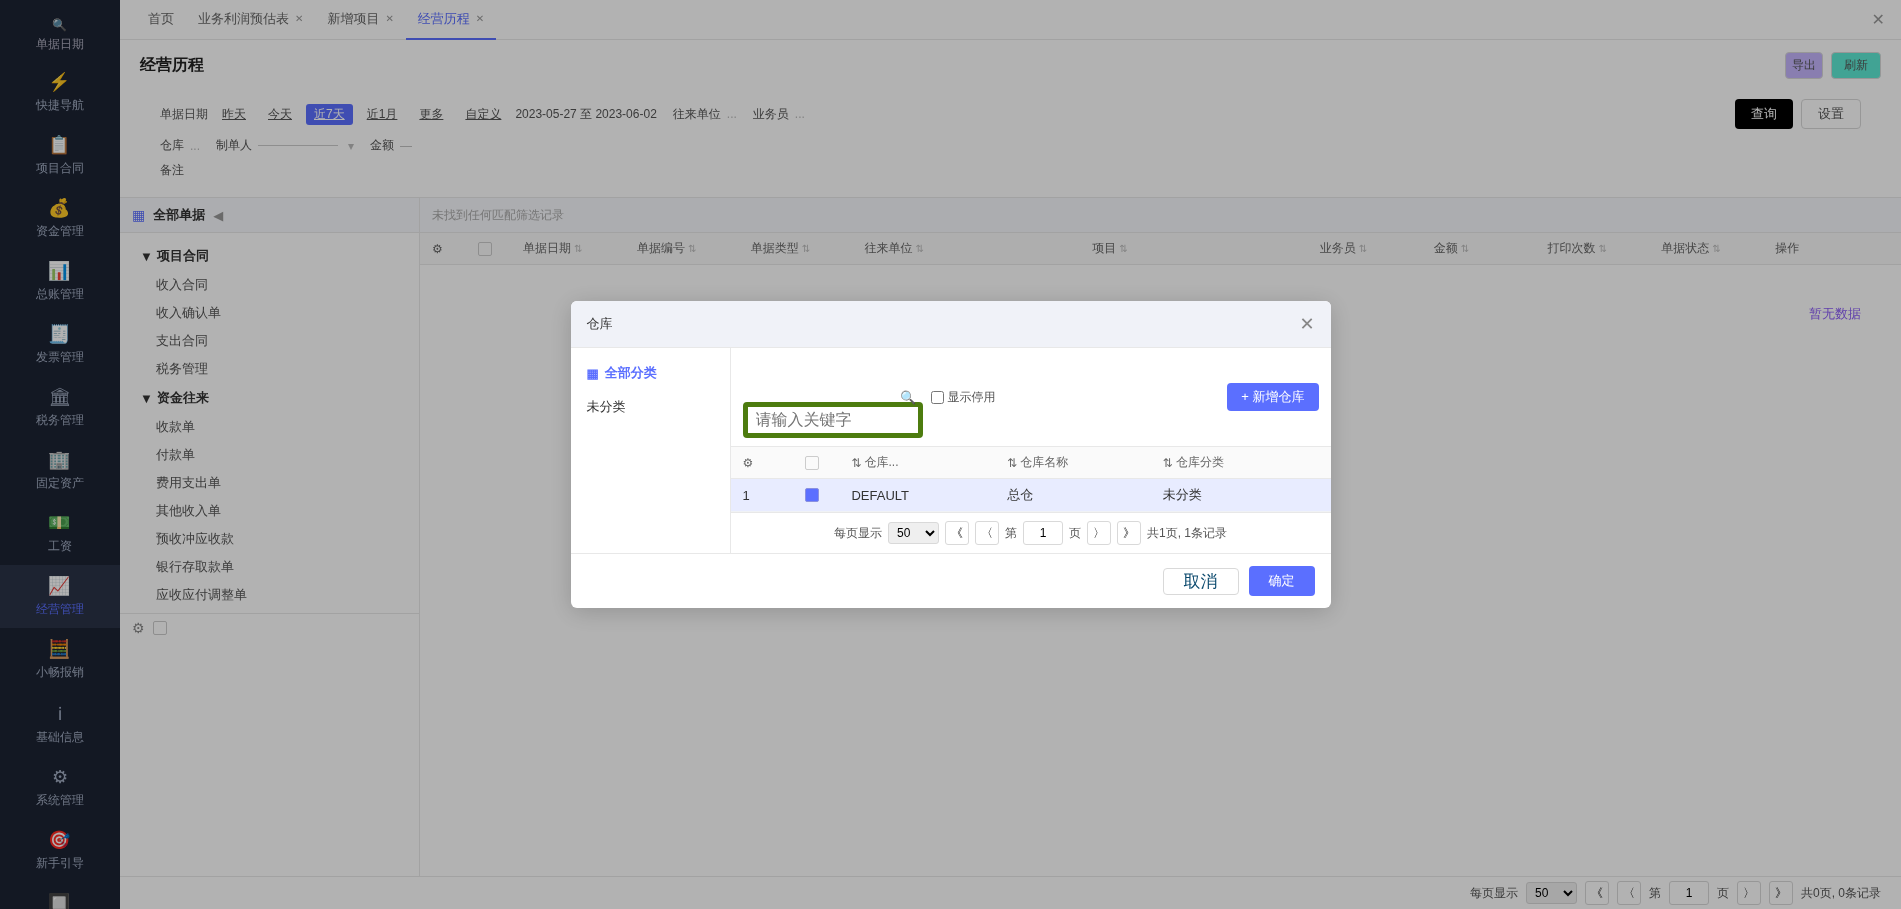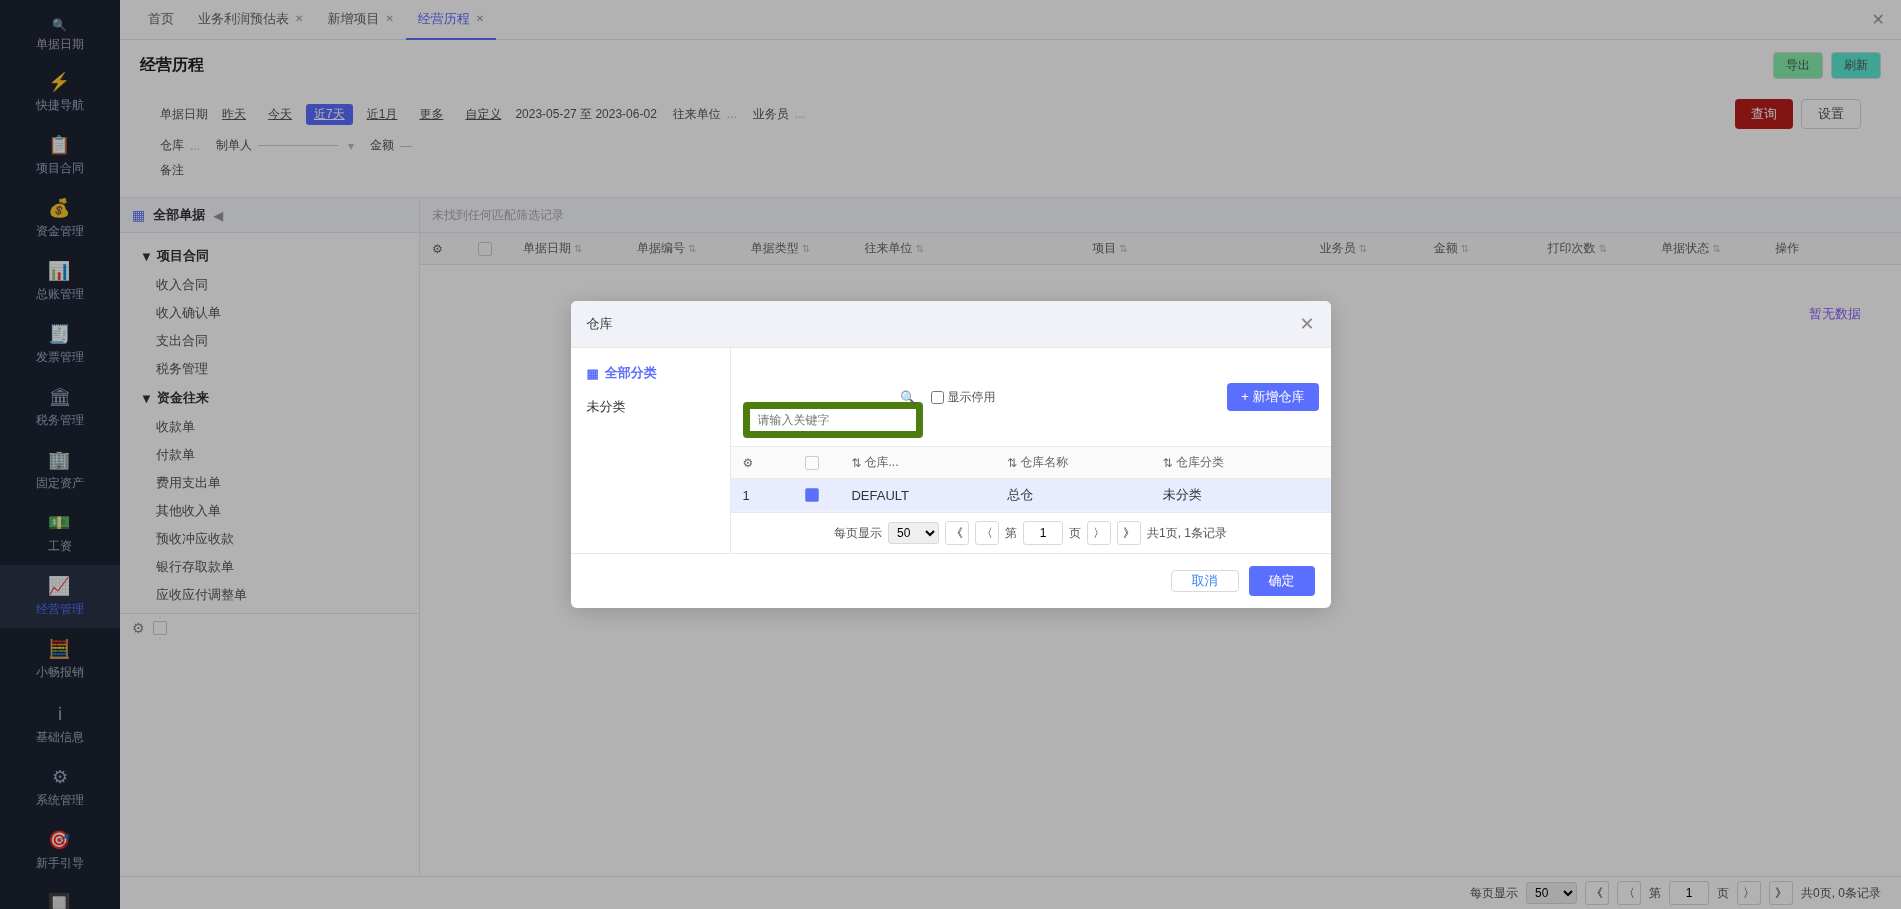--- a/index.html
+++ b/index.html
@@ -22,33 +22,33 @@
     .tab-bar { background: #fff; display: flex; align-items: center; padding: 3px 16px; border-bottom: 1px solid #e8e8e8; height: 40px; }
     .tab { padding: 0 12px; height: 40px; display: flex; align-items: center; gap: 6px; cursor: pointer; font-size: 13px; color: #666; border-bottom: 2px solid transparent; }
     .tab.active { color: #5b6fff; border-bottom: 2px solid #5b6fff; }
     .tab .close-icon { color: #999; font-size: 10px; }
     .tab-bar-right { margin-left: auto; color: #999; cursor: pointer; font-size: 16px; }
 
     
     .page-header { background: #fff; padding: 12px 20px 0 20px; border-bottom: 1px solid #e8e8e8; }
     .page-title { font-size: 16px; font-weight: bold; color: #222; margin-bottom: 10px; display: flex; justify-content: space-between; align-items: center; }
     .page-title-actions { display: flex; gap: 8px; }
-    .btn-export { border: 1px solid #d9d9d9; background: #86efac; padding: 4px 12px; border-radius: 4px; cursor: pointer; font-size: 12px; color: #555; }
+    .btn-export { border: 1px solid #d9d9d9; background: #c4b5fd; padding: 4px 6px; border-radius: 4px; cursor: pointer; font-size: 12px; color: #555; }
     .btn-refresh { border: 1px solid #d9d9d9; background: #5eead4; padding: 4px 12px; border-radius: 4px; cursor: pointer; font-size: 12px; color: #555; }
 
     
     .filter-area { padding: 10px 20px; background: #fff; }
     .filter-row { display: flex; align-items: center; gap: 16px; margin-bottom: 8px; flex-wrap: wrap; }
     .filter-item { display: flex; align-items: center; gap: 6px; font-size: 12px; color: #555; }
     .filter-label { color: #555; white-space: nowrap; }
     .date-btn { padding: 2px 8px; border-radius: 3px; cursor: pointer; font-size: 12px; color: #555; border: none; background: none; text-decoration: underline; }
     .date-btn.active { background: #5b6fff; color: #fff; border-radius: 3px; }
     .date-range { color: #555; font-size: 12px; }
     .filter-dots { color: #bbb; cursor: pointer; }
-    .btn-query { background: #b91c1c; color: #fff; border: none; padding: 5px 16px; border-radius: 4px; cursor: pointer; font-size: 13px; }
+    .btn-query { background: #000000; color: #fff; border: none; padding: 5px 16px; border-radius: 4px; cursor: pointer; font-size: 13px; }
     .btn-setting { border: 1px solid #d9d9d9; background: #fff; color: #555; padding: 5px 16px; border-radius: 4px; cursor: pointer; font-size: 13px; }
 
     
     .sub-nav { display: flex; background: #f7f8fc; border-bottom: 1px solid #e8e8e8; }
     .sub-nav-left { width: 300px; flex-shrink: 0; padding: 8px 12px; display: flex; align-items: center; gap: 8px; border-right: 1px solid #e8e8e8; }
     .sub-nav-right { flex: 1; padding: 8px 12px; display: flex; align-items: center; gap: 8px; }
     .all-docs-label { font-size: 13px; color: #333; font-weight: bold; display: flex; align-items: center; gap: 4px; }
     .collapse-btn { cursor: pointer; color: #999; }
 
     
@@ -71,37 +71,37 @@
     
     .modal { background: #fff; border-radius: 6px; box-shadow: 0 4px 24px rgba(0,0,0,0.18); width: 760px; max-height: 520px; display: flex; flex-direction: column; overflow: hidden; }
     .modal-header { background: #f0f2f8; padding: 12px 16px; display: flex; align-items: center; justify-content: space-between; border-bottom: 1px solid #e8e8e8; }
     .modal-close { cursor: pointer; color: #888; font-size: 18px; }
     .modal-body { display: flex; flex: 1; overflow: hidden; }
     .modal-left { width: 160px; flex-shrink: 0; border-right: 1px solid #e8e8e8; padding: 8px 0; overflow-y: auto; }
     .modal-left-item { padding: 8px 16px; cursor: pointer; font-size: 13px; color: #333; display: flex; align-items: center; gap: 6px; }
     .modal-left-item.selected { color: #5b6fff; font-weight: bold; }
     .modal-right { flex: 1; display: flex; flex-direction: column; overflow: hidden; }
     .modal-toolbar { padding: 8px 12px; display: flex; align-items: center; gap: 8px; border-bottom: 1px solid #e8e8e8; }
-    .modal-search { border: 7px solid #4d7c0f; padding: 4px 28px 4px 8px; border-radius: 4px; font-size: 12px; width: 180px; outline: none; margin-top: 46px; }
+    .modal-search { border: 5px solid #4d7c0f; padding: 4px 28px 4px 8px; border-radius: 4px; font-size: 16px; width: 180px; outline: none; margin-top: 46px; }
     .modal-search-wrap { position: relative; }
     .modal-search-icon { position: absolute; right: 6px; top: 50%; transform: translateY(-50%); color: #bbb; font-size: 13px; pointer-events: none; }
     .modal-checkbox-label { display: flex; align-items: center; gap: 4px; font-size: 12px; color: #555; cursor: pointer; }
     .modal-add-btn { margin-left: auto; background: #5b6fff; color: #fff; border: none; padding: 5px 14px; border-radius: 4px; cursor: pointer; font-size: 13px; display: flex; align-items: center; gap: 4px; }
     .modal-table { flex: 1; overflow-y: auto; }
     .modal-table-header { display: flex; background: #fafafa; border-bottom: 1px solid #e8e8e8; padding: 7px 12px; }
     .modal-th { flex: 1; font-size: 12px; color: #666; display: flex; align-items: center; gap: 3px; }
     .modal-th.small { flex: 0.4; }
     .modal-th.check { flex: 0.3; }
     .modal-tr { display: flex; padding: 7px 12px; border-bottom: 1px solid #f0f2f5; align-items: center; background: #e8ecff; }
     .modal-td { flex: 1; font-size: 13px; color: #333; }
     .modal-td.small { flex: 0.4; }
     .modal-td.check { flex: 0.3; }
     .modal-footer-pagination { padding: 8px 12px; display: flex; align-items: center; justify-content: center; gap: 6px; font-size: 12px; color: #555; border-top: 1px solid #e8e8e8; }
     .modal-footer-actions { padding: 12px 16px; display: flex; align-items: center; justify-content: flex-end; gap: 10px; border-top: 1px solid #e8e8e8; }
-    .btn-cancel { border: 1px solid #d9d9d9; background: #fff; padding: 1px 20px; border-radius: 4px; cursor: pointer; font-size: 13px; color: #3b82f6; }
+    .btn-cancel { border: 1px solid #d9d9d9; background: #fff; padding: 1px 20px; border-radius: 4px; cursor: pointer; font-size: 17px; color: #0c4a6e; }
     .btn-confirm { background: #5b6fff; color: #fff; border: none; padding: 6px 20px; border-radius: 4px; cursor: pointer; font-size: 13px; }
 
     
     .modal-left::-webkit-scrollbar, .modal-table::-webkit-scrollbar { width: 4px; }
     .modal-left::-webkit-scrollbar-thumb, .modal-table::-webkit-scrollbar-thumb { background: #ccc; border-radius: 2px; }
 
     
     .status-bar { background: #fff; border-top: 1px solid #e8e8e8; padding: 4px 20px; display: flex; align-items: center; justify-content: flex-end; gap: 8px; font-size: 12px; color: #555; }
   </style>
 </head>

